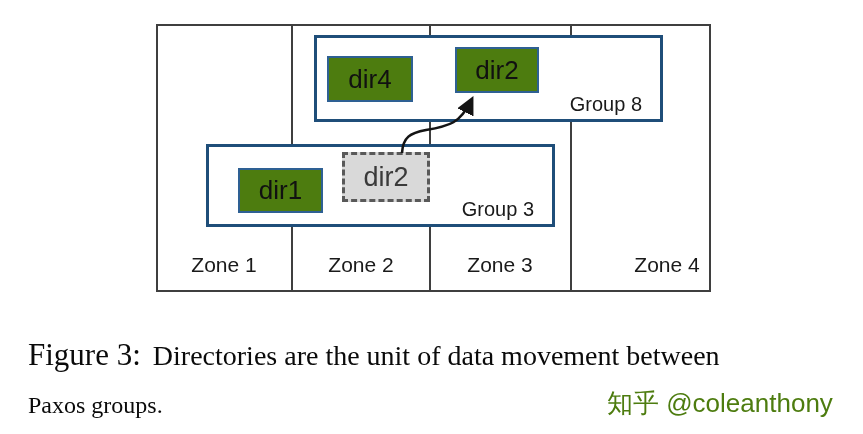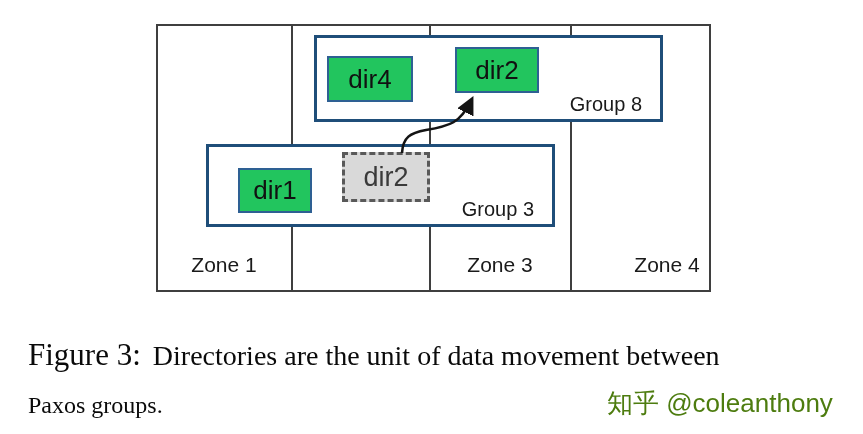--- a/index.html
+++ b/index.html
@@ -45,29 +45,29 @@
   .group2 { left:314px; top:35px;  width:349px; height:87px; }
   .group1 { left:206px; top:144px; width:349px; height:83px; }
   .group-label {
     position:absolute; right:18px; bottom:3px;
     font-size:20px; color:#1a1a1a; white-space:nowrap;
   }
 
   
   .dir-box {
     position:absolute;
-    background:#22c55e;
+    background:#4d7c0f;
     border:2px solid #2e6093;
     box-sizing:border-box;
     display:flex; align-items:center; justify-content:center;
     font-size:26px; color:#111111;
   }
   .dir4  { left:327px; top:56px;  width:86px; height:46px; }
   .dir2s { left:455px; top:47px;  width:84px; height:46px; }
-  .dir1  { left:238px; top:168px; width:74px; height:45px; }
+  .dir1  { left:238px; top:168px; width:85px; height:45px; }
   .dir-ghost {
     position:absolute; left:342px; top:152px; width:88px; height:50px;
     background:#d9d9d9;
     border:3px dashed #595959;
     box-sizing:border-box;
     display:flex; align-items:center; justify-content:center;
     font-size:27px; color:#3a3a3a;
   }
 
   .arrow-svg {
@@ -121,20 +121,21 @@
   <svg class="arrow-svg" viewBox="0 0 863 434">
     <defs>
       <marker id="ah" viewBox="0 0 10 10" refX="7" refY="5" markerWidth="7" markerHeight="7" orient="auto">
         <path d="M0,0 L10,5 L0,10 z" fill="#141414"></path>
       </marker>
     </defs>
     <path d="M 402 153 C 403 137, 410 133, 426 130 C 450 126, 460 123, 471 101" fill="none" stroke="#141414" stroke-width="2.6" marker-end="url(#ah)"></path>
   </svg>
 
   <div class="zone-label" style="left:224px;">Zone 1</div>
+  <div class="zone-label" style="left:361px;">Zone 2</div>
   <div class="zone-label" style="left:500px;">Zone 3</div>
   <div class="zone-label" style="left:667px;">Zone 4</div>
 
   <div class="caption">
     <div class="cap-line1">
       <span class="cap-label">Figure 3:</span><span class="cap-body">Directories are the unit of data movement between</span>
     </div>
     <div class="cap-line2">Paxos groups.</div>
   </div>
 

